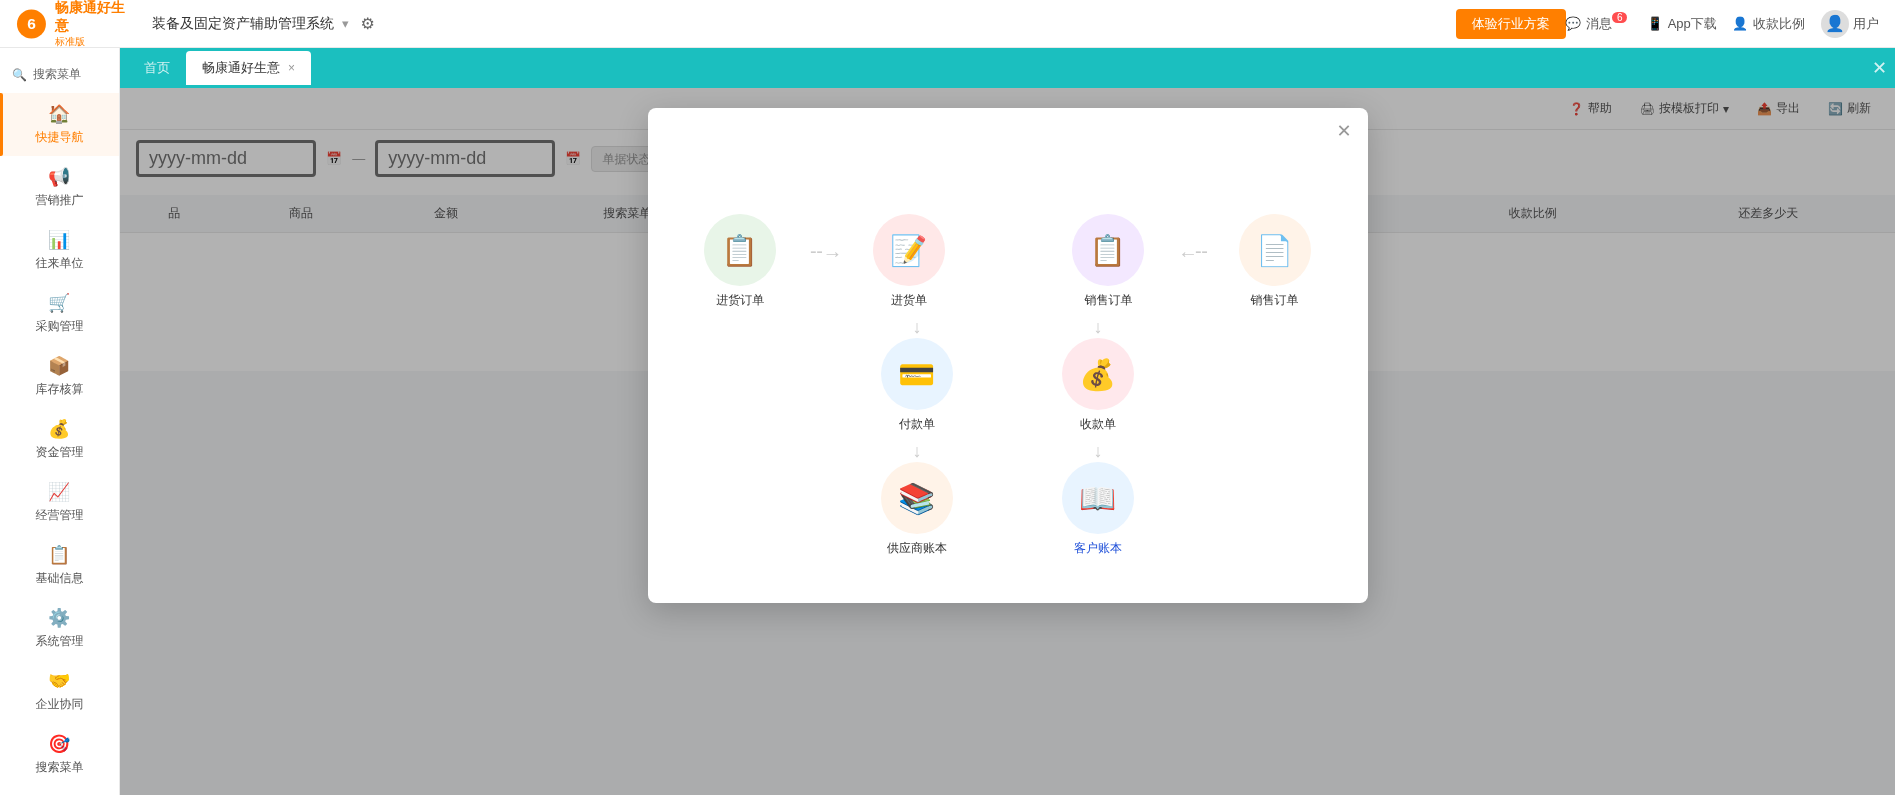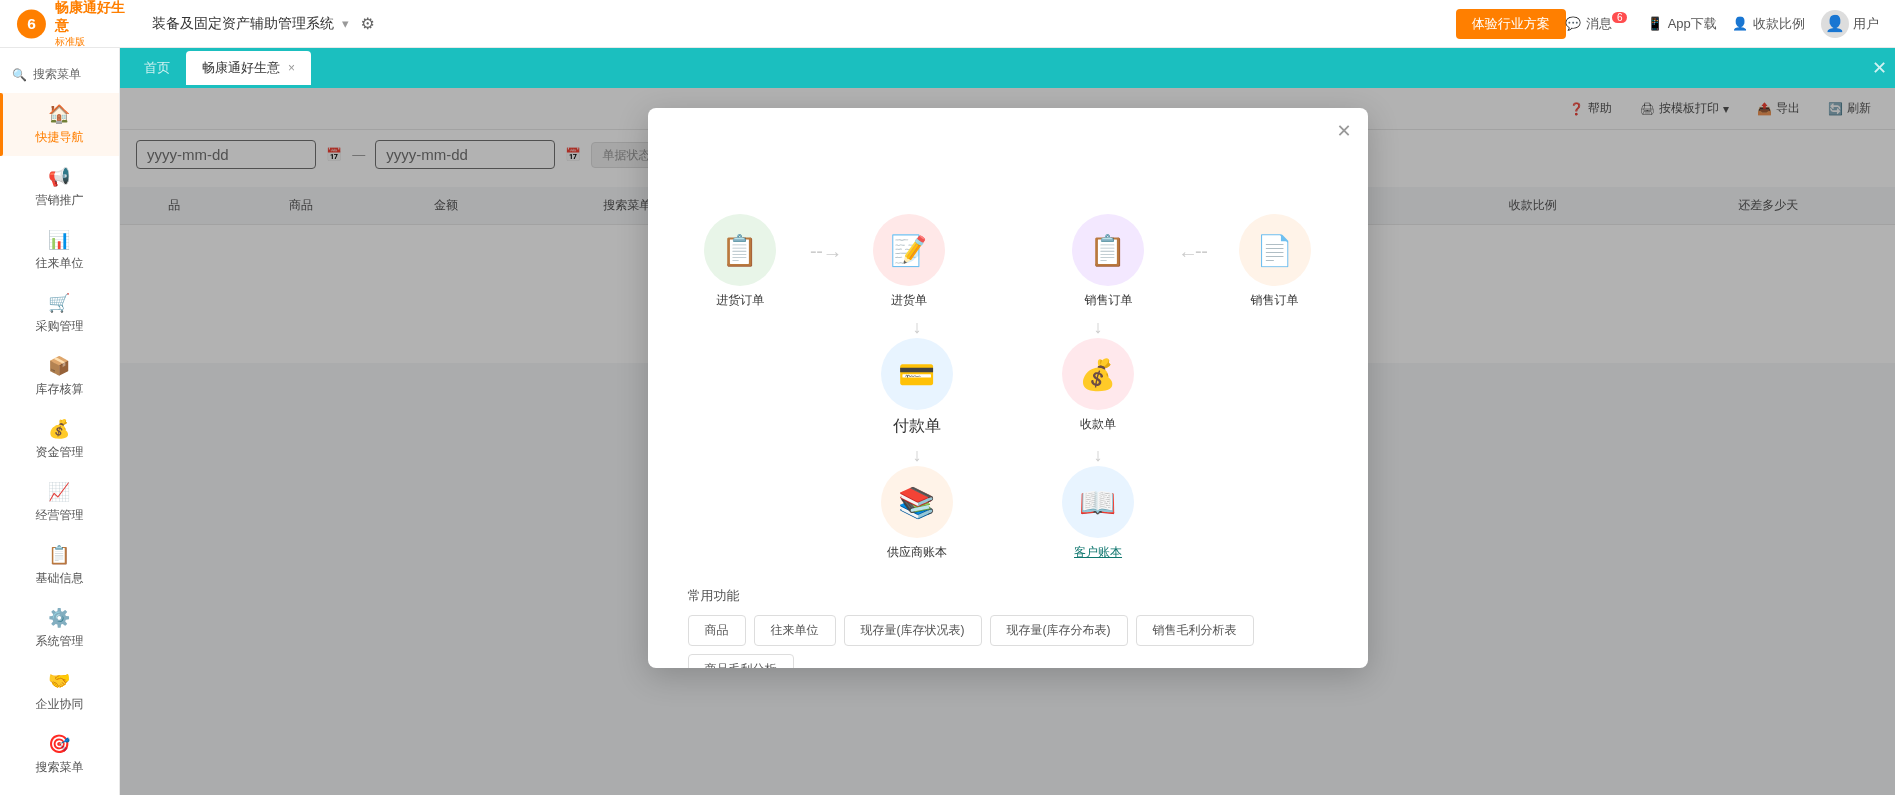--- a/index.html
+++ b/index.html
@@ -211,24 +211,24 @@
     
     .search-bar {
       display: flex;
       align-items: center;
       padding: 10px 16px;
       background: #fff;
       gap: 10px;
       flex-wrap: wrap;
     }
     .search-input {
-      border: 1px solid #737373;
+      border: 3px solid #737373;
       border-radius: 4px;
       padding: 5px 10px;
-      font-size: 15px;
+      font-size: 18px;
       color: #999;
       width: 180px;
     }
     .status-select {
       border: 1px solid #ddd;
       border-radius: 4px;
       padding: 5px 30px 5px 10px;
       font-size: 12px;
       color: #999;
       width: 200px;
@@ -563,21 +563,21 @@
                 <div style="width:60px;"></div>
                 <div style="width:72px;"></div>
               </div>
 
               <div style="display:flex;justify-content:space-around;margin-bottom:8px;">
                 <div style="width:72px;"></div>
                 <div style="width:60px;"></div>
 
                 <div style="display:flex;flex-direction:column;align-items:center;gap:6px;">
                   <div style="width:72px;height:72px;border-radius:50%;background:#e8f4ff;display:flex;align-items:center;justify-content:center;font-size:30px;">💳</div>
-                  <span style="font-size:16px;color:#333;">付款单</span>
+                  <span style="font-size:12px;color:#333;">付款单</span>
                 </div>
                 <div style="width:60px;"></div>
 
                 <div style="display:flex;flex-direction:column;align-items:center;gap:6px;">
                   <div style="width:72px;height:72px;border-radius:50%;background:#ffe8ec;display:flex;align-items:center;justify-content:center;font-size:30px;">💰</div>
                   <span style="font-size:12px;color:#333;">收款单</span>
                 </div>
                 <div style="width:60px;"></div>
                 <div style="width:72px;"></div>
               </div>
@@ -597,38 +597,26 @@
                 <div style="width:60px;"></div>
 
                 <div style="display:flex;flex-direction:column;align-items:center;gap:6px;">
                   <div style="width:72px;height:72px;border-radius:50%;background:#fff3e8;display:flex;align-items:center;justify-content:center;font-size:30px;">📚</div>
                   <span style="font-size:12px;color:#333;">供应商账本</span>
                 </div>
                 <div style="width:60px;"></div>
 
                 <div style="display:flex;flex-direction:column;align-items:center;gap:6px;">
                   <div style="width:72px;height:72px;border-radius:50%;background:#e8f4ff;display:flex;align-items:center;justify-content:center;font-size:30px;">📖</div>
-                  <span style="font-size:12px;color:#0f766e;text-decoration:underline;">客户账本</span>
+                  <span style="font-size:12px;color:#1d4ed8;">客户账本</span>
                 </div>
                 <div style="width:60px;"></div>
                 <div style="width:72px;"></div>
               </div>
             </div>
 
-            <div class="common-functions">
-              <div class="common-title">常用功能</div>
-              <div class="func-buttons">
-                <button class="func-btn">商品</button>
-                <button class="func-btn">往来单位</button>
-                <button class="func-btn">现存量(库存状况表)</button>
-                <button class="func-btn">现存量(库存分布表)</button>
-                <button class="func-btn">销售毛利分析表</button>
-                <button class="func-btn">商品毛利分析</button>
-              </div>
-
-            </div>
 
           </div>
         </div>
       </div>
     </div>
   </div>
 </div>
 
 </body></html>

